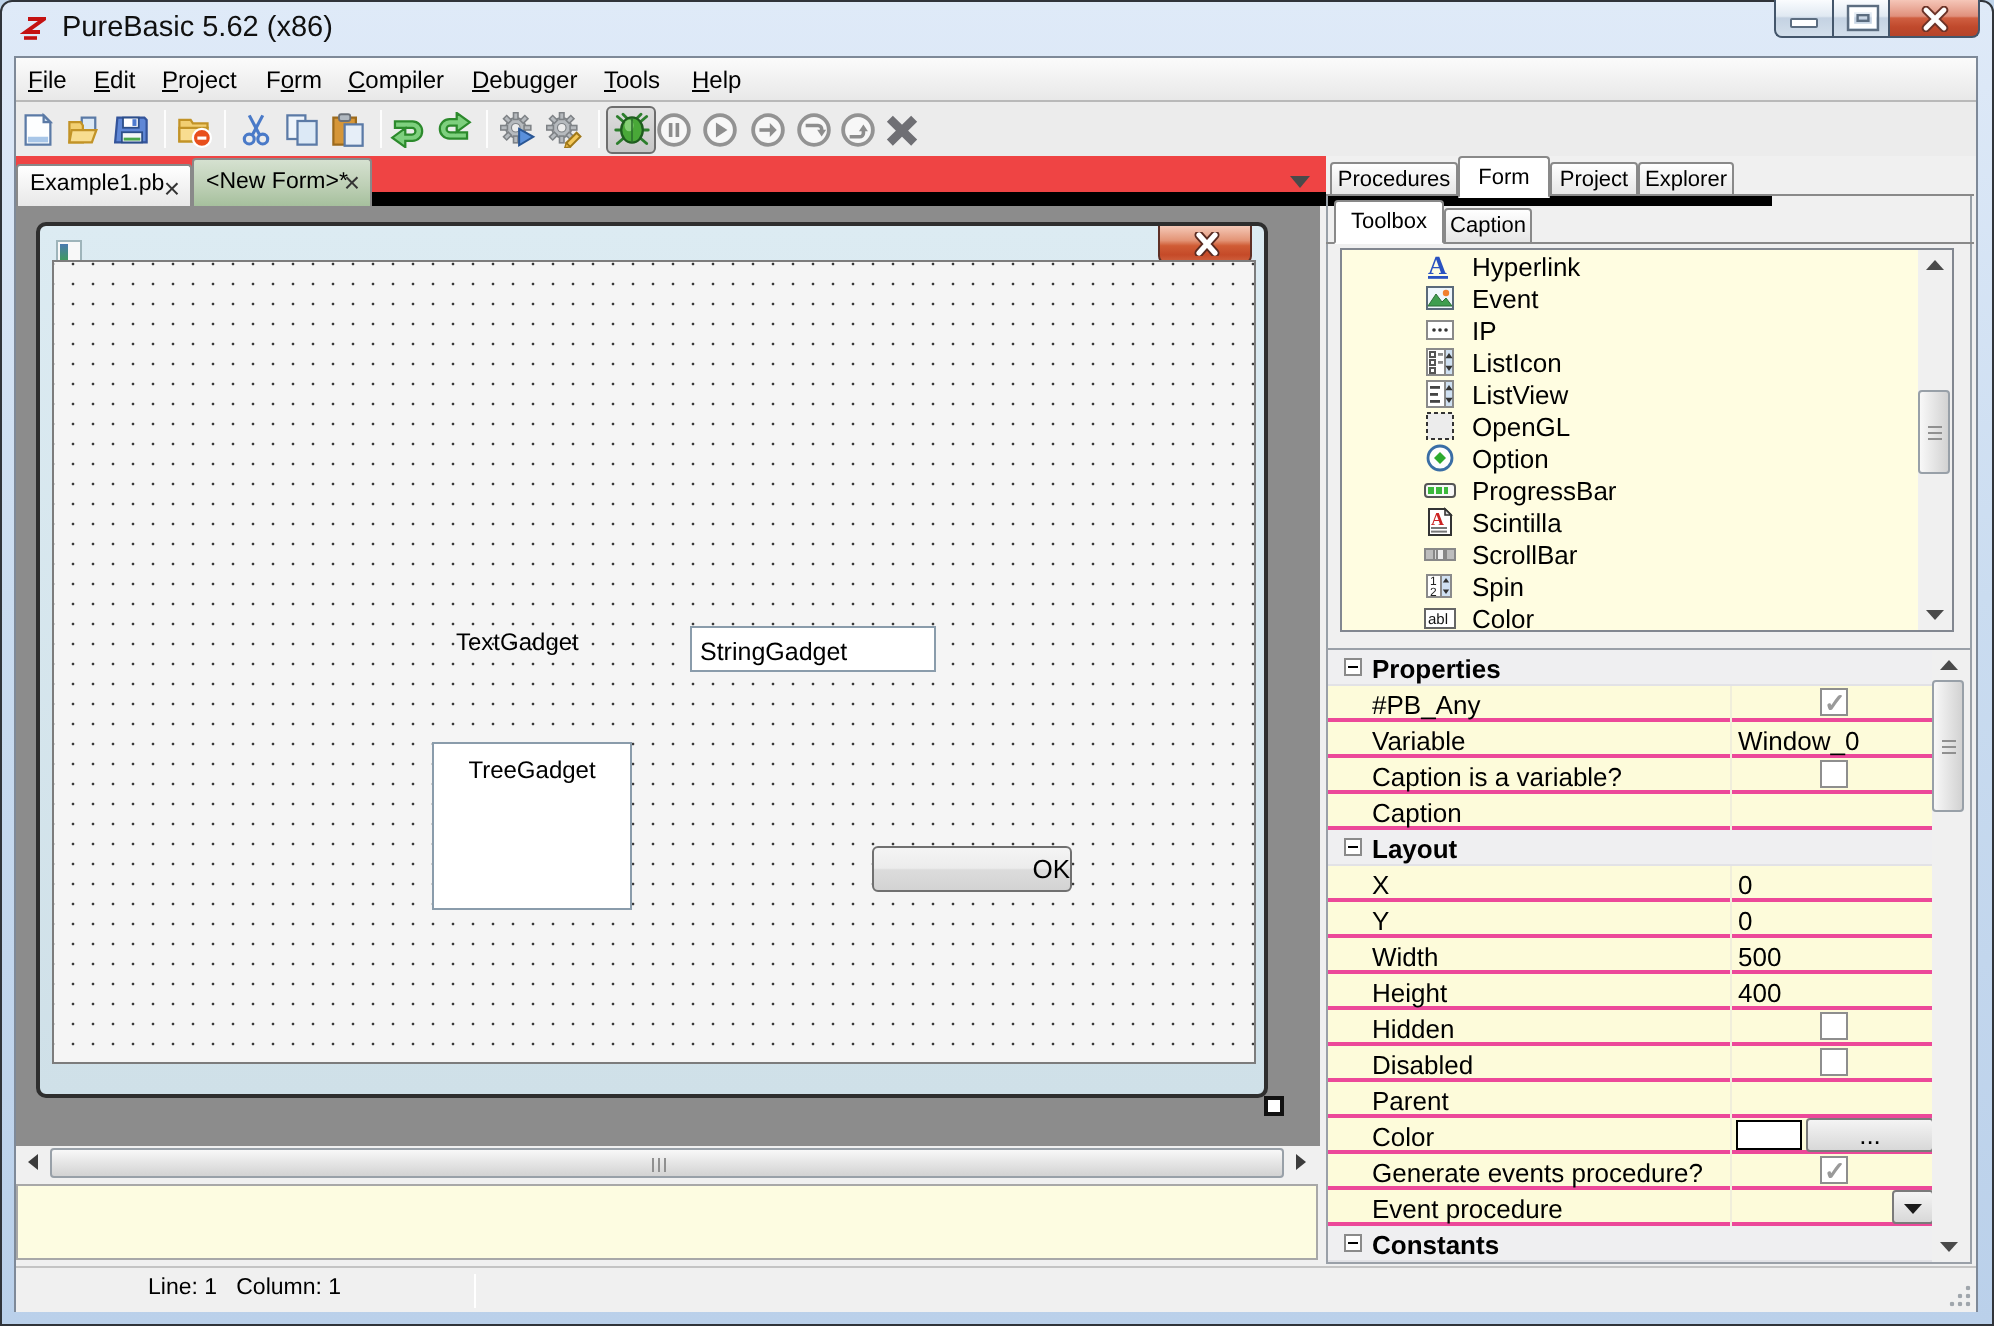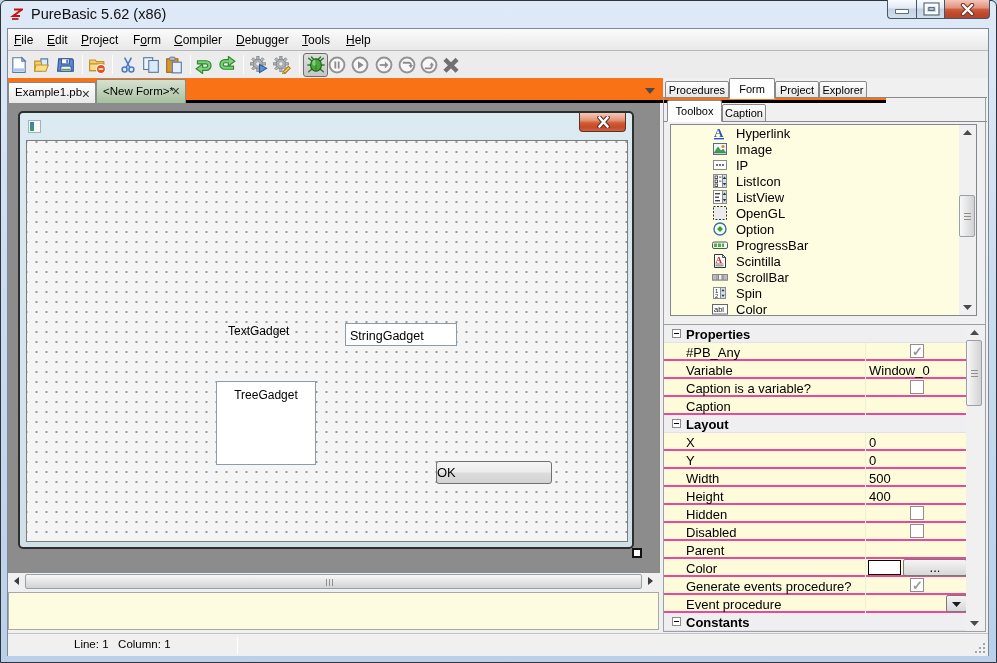--- a/index.html
+++ b/index.html
@@ -27,51 +27,51 @@
 #menubar { position:absolute; left:8px; top:29px; width:980px; height:21px;
   background:linear-gradient(#fbfbfb,#e8e8e8); font-size:12px; color:#000; }
 #menubar span.mi { position:absolute; top:4px; }
 
 
 #toolbar { position:absolute; left:8px; top:50px; width:980px; height:28px; background:#ececec; border-top:1px solid #b9b9b9; }
 .tsep { position:absolute; top:4px; width:1px; height:19px; background:#b4b4b4; border-right:1px solid #fdfdfd; }
 .ticon { position:absolute; top:5px; width:18px; height:18px; }
 
 
-#tabbar { position:absolute; left:8px; top:78px; width:878px; height:25px; background:#f97316; border-bottom:3px solid #000000; }
+#tabbar { position:absolute; left:8px; top:78px; width:878px; height:25px; background:#ef4444; border-bottom:7px solid #000000; }
 .tab { position:absolute; font-size:12px; color:#000; border:1px solid #898989; border-bottom:none; border-radius:2px 2px 0 0; }
 #tab1 { left:0px; top:4px; width:88px; height:21px; background:linear-gradient(#ffffff,#e8e8e8); font-size:11.5px; }
 #tab2 { left:88px; top:1px; width:90px; height:24px; background:linear-gradient(#d5e1d0 0%,#bed0b6 55%,#a6c09d 100%); font-size:11.5px; }
 #tab1 .tabtxt { top:3px; }
 .tabtxt { position:absolute; left:6px; top:5px; }
 #tab1 .tabx { top:3px; }
 .tabx { position:absolute; right:5px; top:3px; font-size:14px; color:#333; }
 
 
 #designer { position:absolute; left:8px; top:103px; width:652px; height:470px; background:#8c8c8c; }
 #formwin { position:absolute; left:10px; top:8px; width:616px; height:438px; background:#d3e4ea;
   border:2px solid #2e2e2e; border-radius:5px; background:linear-gradient(#dcebf2,#cfe0e8); }
 #formtitleicon { position:absolute; left:8px; top:7px; width:13px; height:13px; background:#f8f8f8; border:1px solid #9eb4ba; }
 #formtitleicon:after { content:""; position:absolute; left:1px; top:1px; width:4px; height:9px; background:linear-gradient(#4a7ab0,#3f9e57); }
 #formclose { position:absolute; left:559px; top:0px; width:47px; height:19px; border:1px solid #5e3026; border-top:none;
   background:linear-gradient(#f5c9b8 0%,#e39476 40%,#d05c35 55%,#c54a28 80%,#cf6240 100%); border-radius:0 0 4px 4px;
   color:#fff; text-align:center; font-weight:bold; font-size:12px; line-height:17px; }
-#formclient { position:absolute; left:6px; top:27px; width:602px; height:402px; background:#f5f5f5; border:1px solid #7c7c7c;
+#formclient { position:absolute; left:6px; top:17px; width:602px; height:402px; background:#f5f5f5; border:1px solid #7c7c7c;
   background-image:radial-gradient(circle, #383838 0.55px, rgba(0,0,0,0) 0.85px); background-size:10px 10px; background-position:4.5px 6px; }
 #resizer { position:absolute; left:624px; top:445px; width:10px; height:10px; background:#fff; border:2px solid #111; }
 
 
 .fw-label { position:absolute; font-size:12px; color:#000; }
 #txtgadget { left:201px; top:183px; }
-#strgadget { position:absolute; left:318px; top:182px; width:112px; height:23px; background:#fff; border:1px solid #8a9cab;
+#strgadget { position:absolute; left:318px; top:182px; width:123px; height:23px; background:#fff; border:1px solid #8a9cab;
   font-size:12.5px; color:#000; padding:5px 0 0 4px; }
 #treegadget { position:absolute; left:189px; top:240px; width:100px; height:84px; background:#fff; border:1px solid #8a9cab;
   font-size:12px; color:#000; text-align:center; padding-top:6px; }
-#okbtn { position:absolute; left:409px; top:292px; width:116px; height:23px; border:1px solid #707070; border-radius:3px;
-  background:linear-gradient(#f4f4f4 0%,#ececec 48%,#dcdcdc 52%,#d3d3d3 100%); font-size:13px; text-align:left; line-height:21px;margin-top:28px; }
+#okbtn { position:absolute; left:409px; top:292px; width:100px; height:23px; border:1px solid #707070; border-radius:3px;
+  background:linear-gradient(#f4f4f4 0%,#ececec 48%,#dcdcdc 52%,#d3d3d3 100%); font-size:13px; text-align:right; line-height:21px; }
 
 
 #hscroll { position:absolute; left:8px; top:573px; width:651px; height:17px; background:#f0f0f0; }
 #hthumb { position:absolute; left:17px; top:1px; width:617px; height:15px; border:1px solid #98a0a8; border-radius:2px;
   background:linear-gradient(#f8f8f8,#d2d2d2); }
 #hgrip { position:absolute; left:300px; top:4px; width:8px; height:7px;
   background:repeating-linear-gradient(90deg,#909090 0 1px,transparent 1px 3px); }
 
 
 #logpanel { position:absolute; left:8px; top:592px; width:651px; height:38px; background:#fdfce1; border:1px solid #a8a8a8; }
@@ -365,21 +365,21 @@
           <rect x="2" y="13" width="10" height="1.4" fill="#2a52c0"></rect>
         </svg></span>
       <span class="tx">Hyperlink</span>
     </div>
     <div class="tbitem" style="top: 16px;">
       <span class="ic"><svg width="16" height="16" viewBox="0 0 16 16">
           <rect x="1.5" y="2.5" width="13" height="11" fill="#eef6fc" stroke="#5a6a7a"></rect>
           <path d="M2 12 L6 6 L9 10 L11 8 L14 12 Z" fill="#3f9e4f" stroke="#2c6e36" stroke-width="0.5"></path>
           <circle cx="11" cy="5.5" r="1.6" fill="#f08030"></circle>
         </svg></span>
-      <span class="tx">Image</span>
+      <span class="tx">Event</span>
     </div>
     <div class="tbitem" style="top: 32px;">
       <span class="ic"><svg width="16" height="16" viewBox="0 0 16 16">
           <rect x="1.5" y="3.5" width="13" height="9" fill="#fff" stroke="#8a8a8a"></rect>
           <circle cx="5" cy="8" r="0.9" fill="#333"></circle>
           <circle cx="8" cy="8" r="0.9" fill="#333"></circle>
           <circle cx="11" cy="8" r="0.9" fill="#333"></circle>
         </svg></span>
       <span class="tx">IP</span>
     </div>

